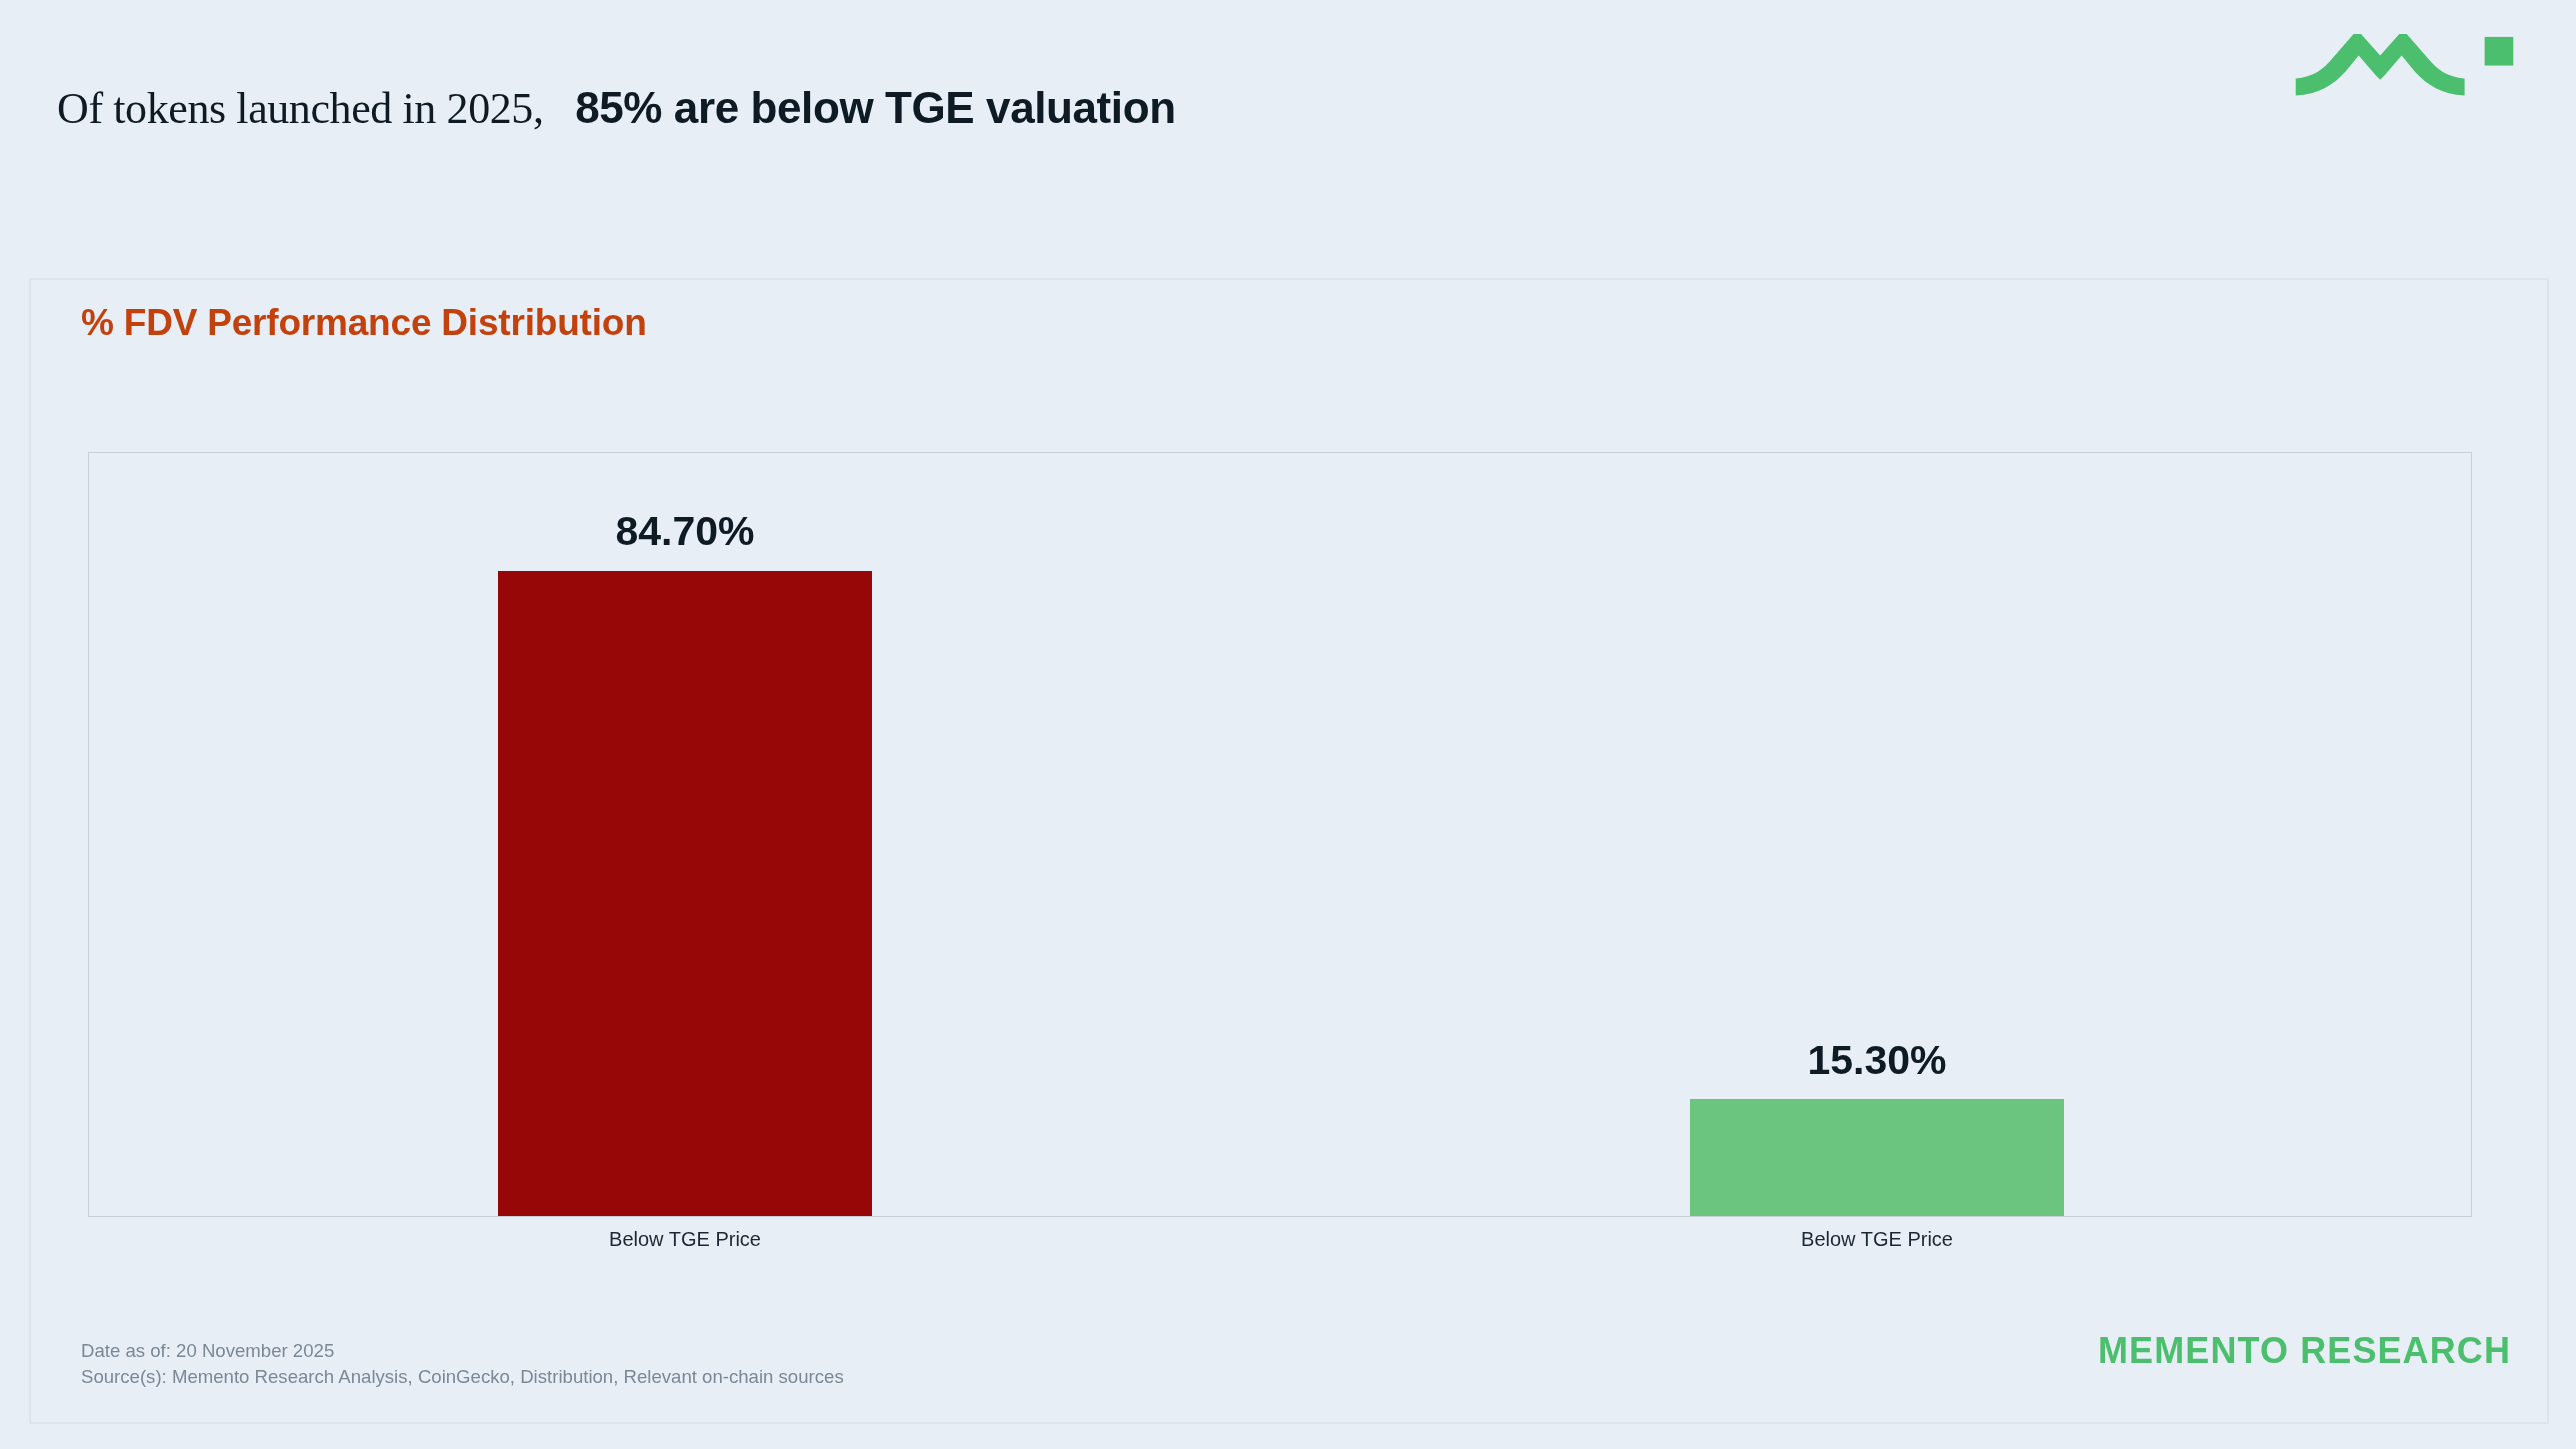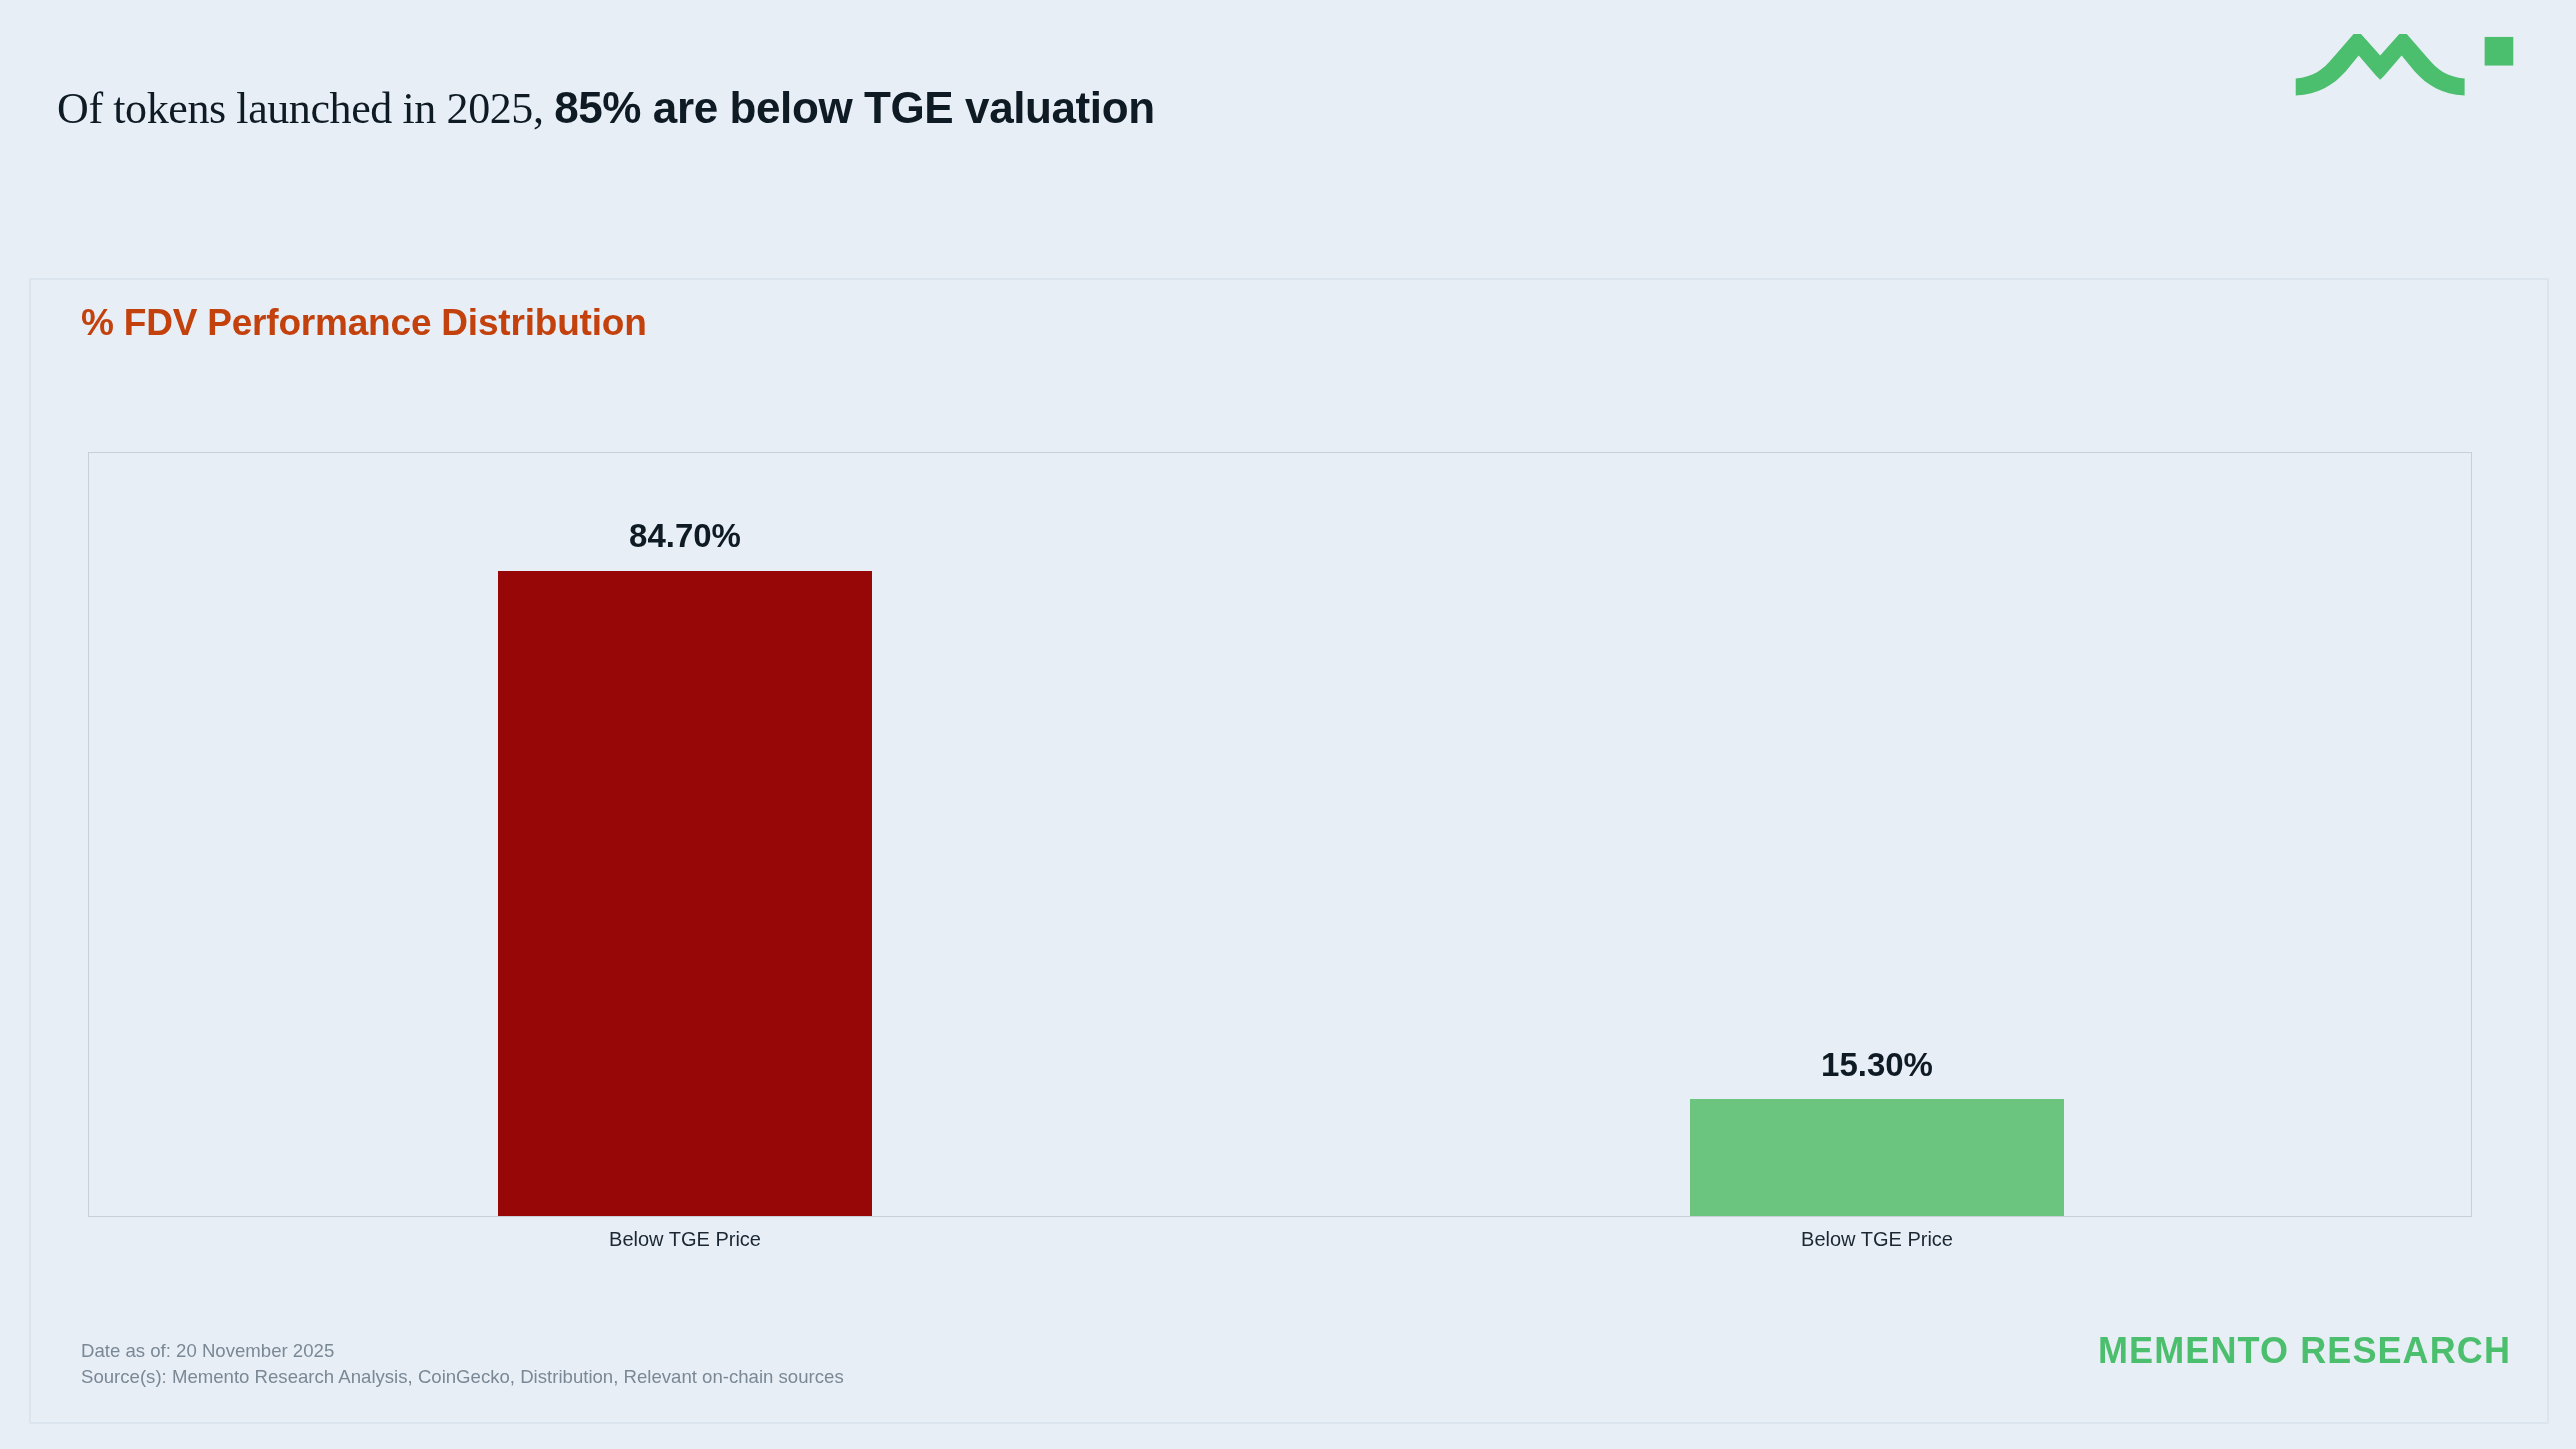--- a/index.html
+++ b/index.html
@@ -24,21 +24,21 @@
     position: absolute;
     left: 57px;
     top: 84px;
     font-size: 44px;
     line-height: 1.1;
     color: #0E1A24;
     letter-spacing: -0.4px;
     white-space: nowrap;
   }
   #header-title .t-normal { font-weight: 400; font-family: Liberation Serif, serif; }
-  #header-title .t-bold   { font-weight: 700; }
+  #header-title .t-bold   { font-weight: 700; margin-left: 21px; }
 
   #brand-logo {
     position: absolute;
     left: 2290px;
     top: 34px;
     width: 229px;
     height: 86px;
   }
   #brand-logo svg { display: block; width: 100%; height: 100%; }
 
@@ -84,21 +84,21 @@
     width: 374px;
   }
   #bar-group-0 { left: 409px; }
   #bar-group-1 { left: 1601px; }
 
   .bar-value {
     position: absolute;
     left: 0;
     width: 100%;
     text-align: center;
-    font-size: 33px;
+    font-size: 41px;
     font-weight: 700;
     color: #0E1A24;
     letter-spacing: 0px;
   }
   .bar-rect {
     position: absolute;
     left: 0;
     bottom: 0;
     width: 100%;
   }

